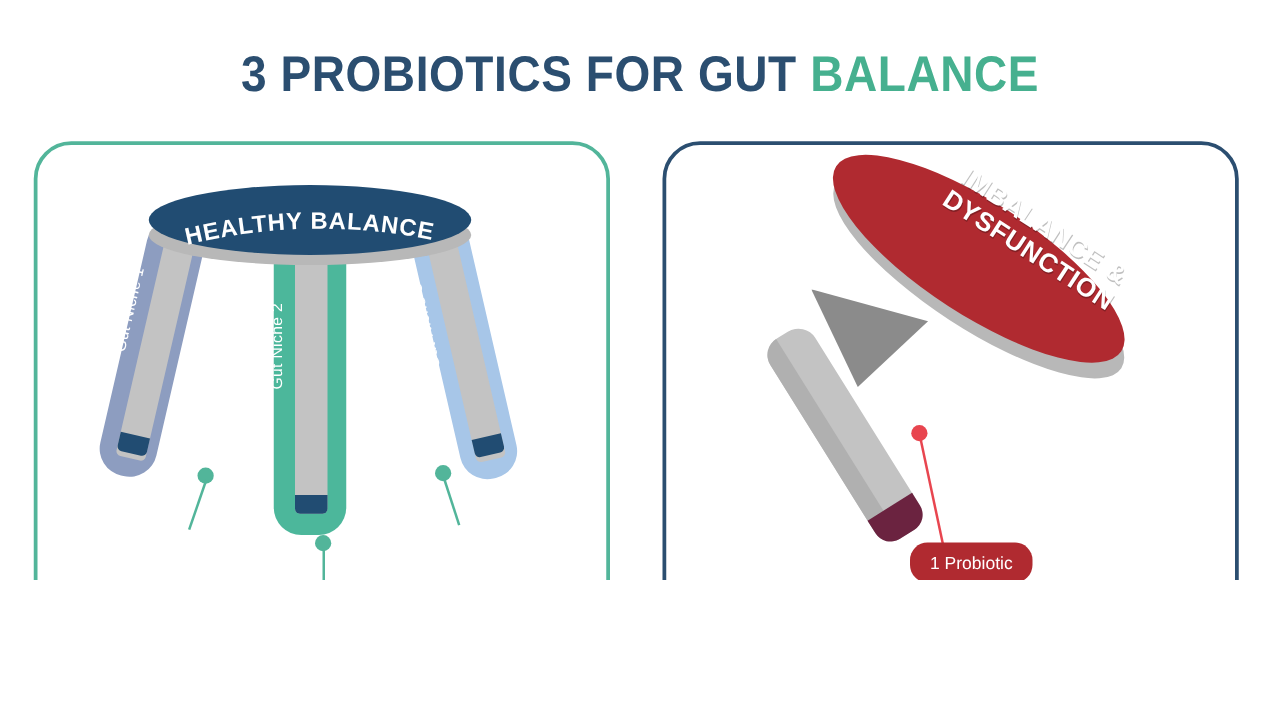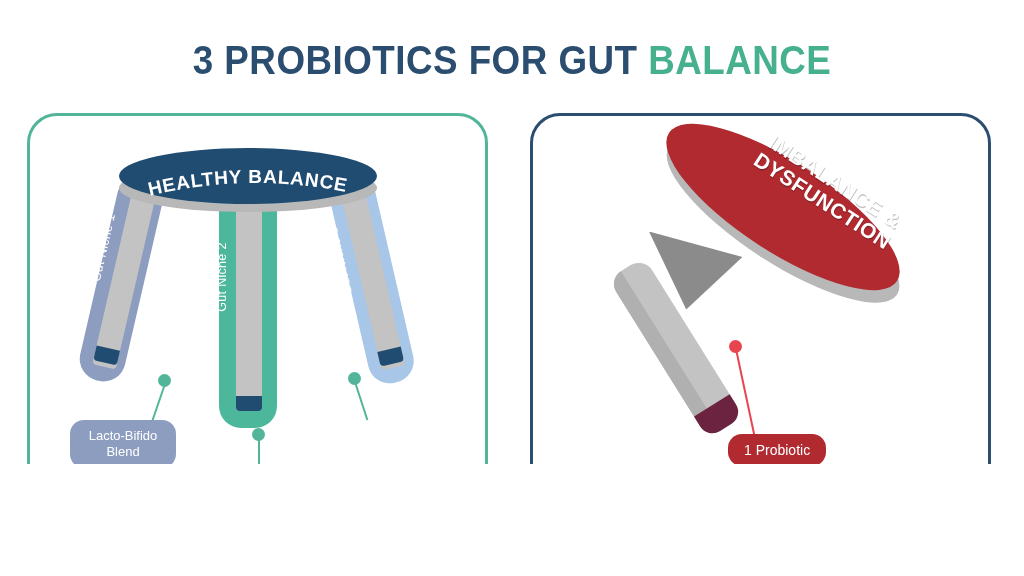--- a/index.html
+++ b/index.html
@@ -316,24 +316,20 @@
 
       <div class="connector-dot" style="left:128px; top:258px;"></div>
       <div class="connector-line" style="left:134px; top:268px; height:42px; transform: rotate(19deg);"></div>
 
       <div class="connector-dot" style="left:222px; top:312px;"></div>
       <div class="connector-line" style="left:228px; top:322px; height:30px; transform: rotate(0deg);"></div>
 
       <div class="connector-dot" style="left:318px; top:256px;"></div>
       <div class="connector-line" style="left:324px; top:266px; height:40px; transform: rotate(-18deg);"></div>
 
-      <div class="callout" id="callout1">
-        <div>Lacto-Bifido</div>
-        <div>Blend</div>
-      </div>
 
     </div>
   </div>
 
   <div class="panel" id="panel-right">
     <div id="stool-right">
 
       <div id="r-leg">
         <div id="r-leg-shade"></div>
         <div id="r-leg-foot"></div>

